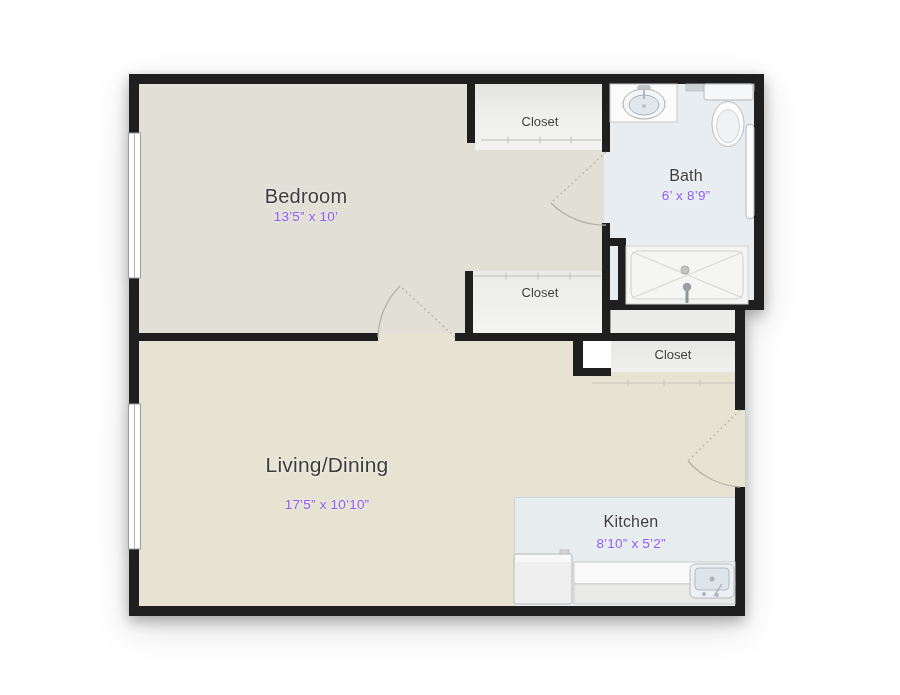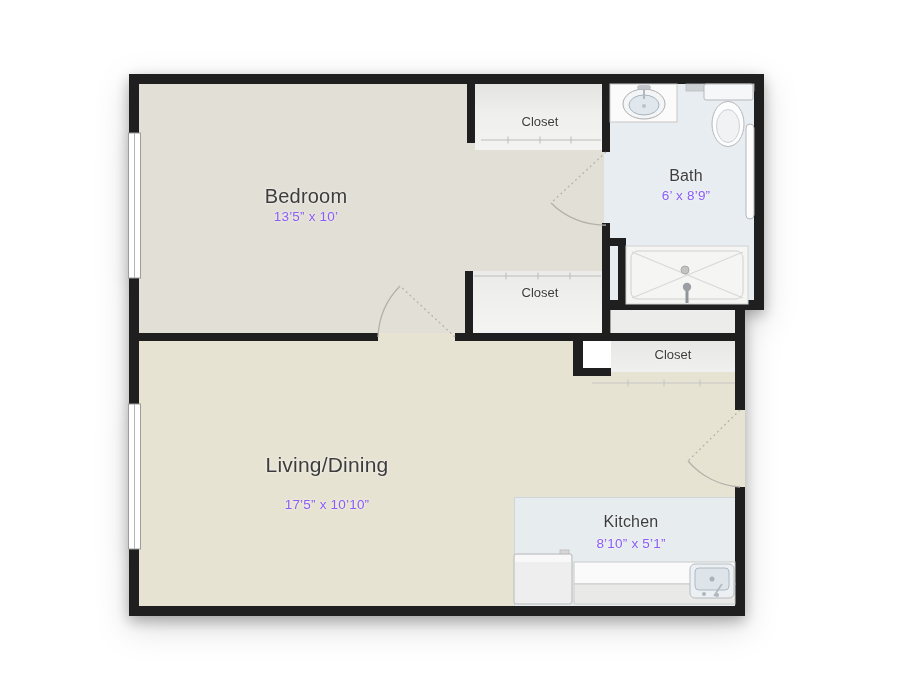--- a/index.html
+++ b/index.html
@@ -161,16 +161,16 @@
     <div class="label room-dims" style="left:686px;top:195px;">6’ x 8’9”</div>
 
     <div class="label closet-name" style="left:540px;top:292px;">Closet</div>
 
     <div class="label closet-name" style="left:673px;top:354px;">Closet</div>
 
     <div class="label room-name lg" style="left:327px;top:465px;">Living/Dining</div>
     <div class="label room-dims" style="left:327px;top:504px;">17’5” x 10’10”</div>
 
     <div class="label room-name sm" style="left:631px;top:522px;">Kitchen</div>
-    <div class="label room-dims" style="left:631px;top:543px;">8’10” x 5’1”</div>
+    <div class="label room-dims" style="left:631px;top:543px;">8’10” x 5’2”</div>
 
   </div>
 </div>
 
 </body></html>

